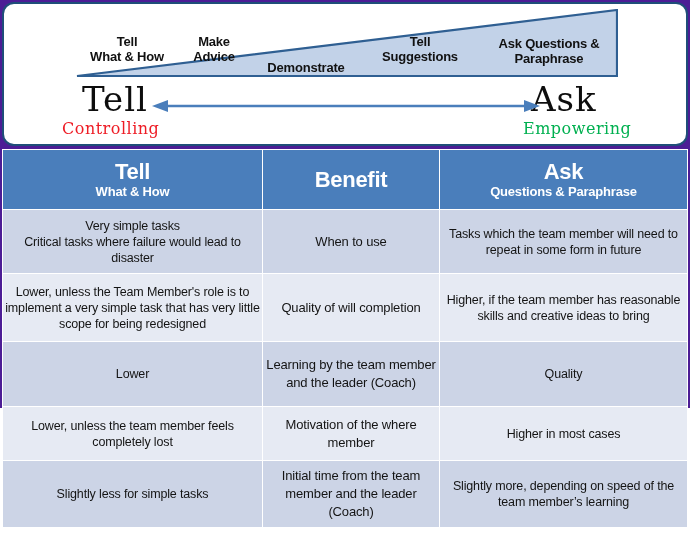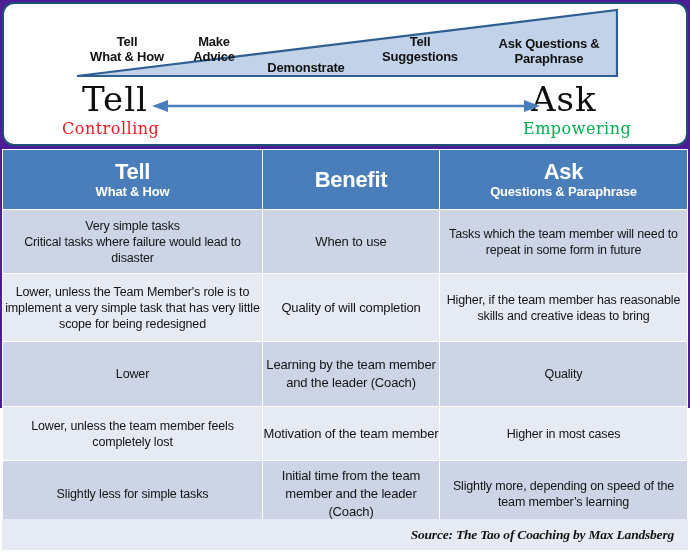--- a/index.html
+++ b/index.html
@@ -263,29 +263,26 @@
           <td class="mid">Quality of will completion</td>
           <td>Higher, if the team member has reasonable skills and creative ideas to bring</td>
         </tr>
         <tr class="band-a r3">
           <td>Lower</td>
           <td class="mid">Learning by the team member and the leader (Coach)</td>
           <td>Quality</td>
         </tr>
         <tr class="band-b r4">
           <td>Lower, unless the team member feels completely lost</td>
-          <td class="mid">Motivation of the team member</td>
+          <td class="mid">Motivation of the where member</td>
           <td>Higher in most cases</td>
         </tr>
         <tr class="band-a r5">
           <td>Slightly less for simple tasks</td>
           <td class="mid">Initial time from the team member and the leader (Coach)</td>
           <td>Slightly more, depending on speed of the team member’s learning</td>
         </tr>
       </tbody>
     </table>
   </div>
 
-  <div id="source-bar">
-    <span id="source-text">Source: The Tao of Coaching by Max Landsberg</span>
-  </div>
 
 </div>
 
 </body></html>

